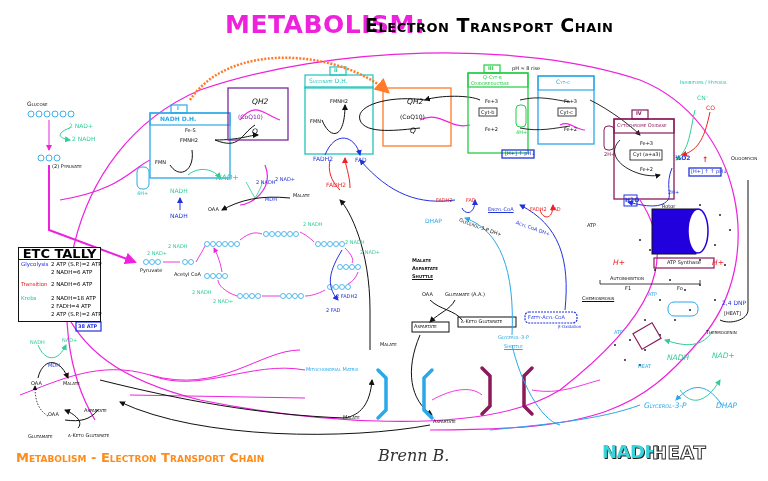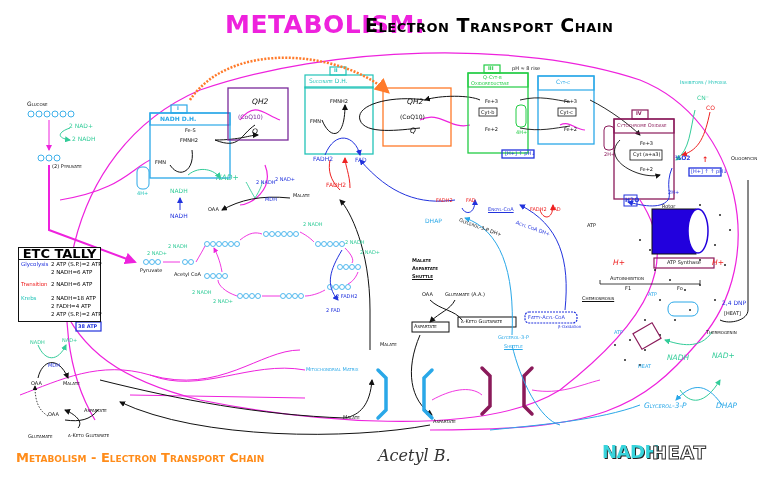--- a/index.html
+++ b/index.html
@@ -390,15 +390,15 @@
   <div class="tally-row" style="left:2px;top:34px;color:#ee2222">Transition</div>
   <div class="tally-row" style="left:32px;top:34px">2 NADH=6 ATP</div>
   <div class="tally-row" style="left:2px;top:48px;color:#22c4b8">Krebs</div>
   <div class="tally-row" style="left:32px;top:48px">2 NADH=18 ATP</div>
   <div class="tally-row" style="left:32px;top:56px">2 FADH=4 ATP</div>
   <div class="tally-row" style="left:32px;top:64px">2 ATP (S.P.)=2 ATP</div>
 </div>
 <div class="t tiny bold" style="left:78px;top:324px;color:#2233dd">38 ATP</div>
 
 <div class="t footer-title">Metabolism - Electron Transport Chain</div>
-<div class="t sig">Acetyl B.</div>
+<div class="t sig">Brenn B.</div>
 <div class="t ninja">NADH</div>
 <div class="t nerd">HEAT</div>
 
 </body></html>

